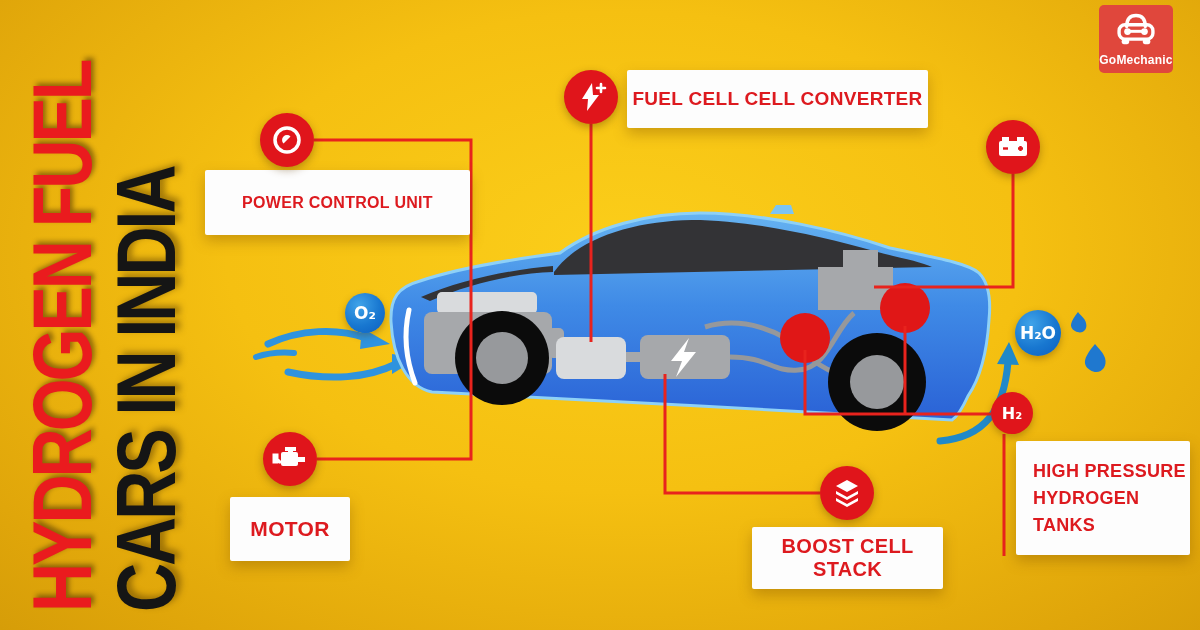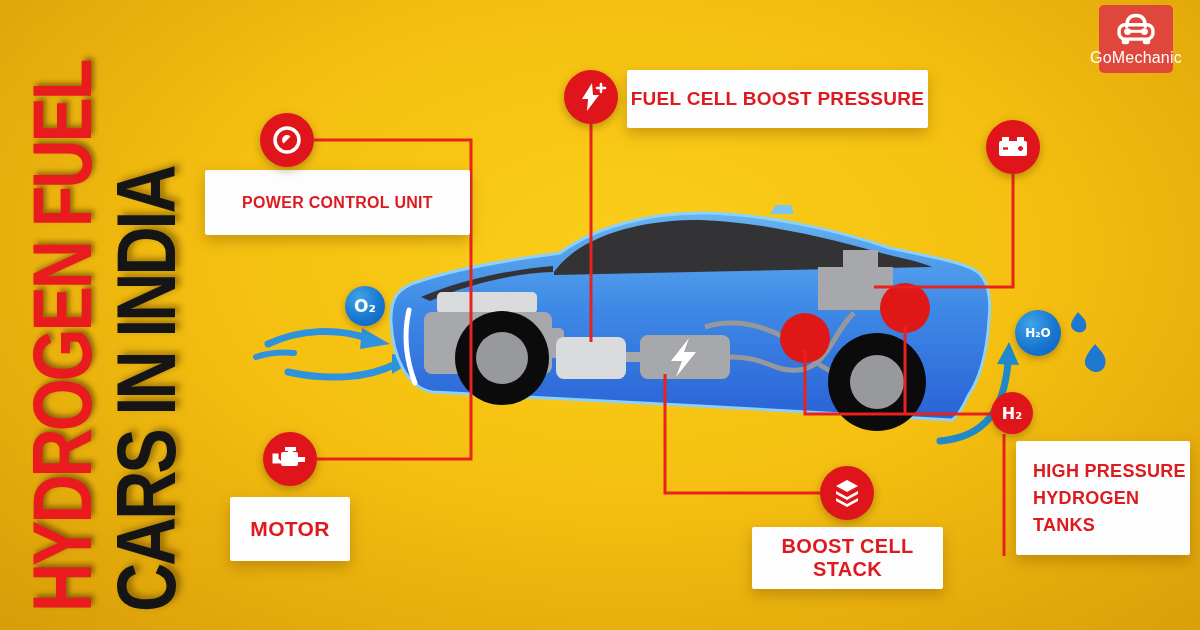--- a/index.html
+++ b/index.html
@@ -17,21 +17,21 @@
   .title-red{ left:20px; top:612px; color:#ea1b1e; text-shadow:3px 3px 5px rgba(40,20,0,.45); }
   .title-black{ left:104px; top:612px; color:#151515; text-shadow:3px 4px 6px rgba(90,60,0,.5); }
 
   
   .logo{
     position:absolute; left:1099px; top:5px; width:74px; height:68px;
     background:#e0473c; border-radius:5px; display:flex; flex-direction:column;
     align-items:center; justify-content:flex-end; padding-bottom:6px; box-sizing:border-box;
   }
   .logo svg{ position:absolute; top:7px; left:15px; }
-  .logo-text{ color:#fff; font-weight:normal; font-size:16px; letter-spacing:.2px; }
+  .logo-text{ color:#fff; font-weight:bold; font-size:12px; letter-spacing:.2px; }
 
   
   .label-box{
     position:absolute; background:#fdfdfd; border-radius:2px;
     box-shadow:0 6px 14px rgba(120,75,0,.35);
     display:flex; align-items:center; justify-content:center;
     color:#dd1a1f; font-weight:bold; letter-spacing:.3px; text-align:center;
   }
   .lb-pcu   { left:205px; top:170px; width:265px; height:65px; font-size:16px; }
   .lb-fcbc  { left:627px; top:70px;  width:301px; height:58px; font-size:19px; }
@@ -54,22 +54,22 @@
   .ic-stack { left:820px; top:466px; }
 
   
   .mol{
     position:absolute; border-radius:50%; color:#fff; font-weight:bold;
     display:flex; align-items:center; justify-content:center;
     font-family:"DejaVu Sans", sans-serif;
     box-shadow:0 3px 7px rgba(90,55,0,.35);
   }
   .mol-blue{ background:radial-gradient(circle at 35% 30%, #3fa3e9 0%, #1877d0 55%, #0b5ec0 100%); }
-  .mol-o2 { left:345px; top:286px; width:40px; height:40px; font-size:17px; }
-  .mol-h2o{ left:1015px;top:310px; width:46px; height:46px; font-size:12px; }
+  .mol-o2 { left:345px; top:293px; width:40px; height:40px; font-size:17px; }
+  .mol-h2o{ left:1015px;top:310px; width:46px; height:46px; font-size:17px; }
   .mol-h2 { left:991px; top:392px; width:42px; height:42px; font-size:16px; background:#e0151b; }
 
   .overlay{ position:absolute; left:0; top:0; }
 </style>
 </head>
 <body>
 
 <div class="canvas">
 
   <svg class="overlay" width="1200" height="630" viewBox="0 0 1200 630">
@@ -156,21 +156,21 @@
       <rect x="16" y="21" width="20" height="3.5" fill="#fff"></rect>
       <circle cx="16" cy="23" r="4" fill="#fff"></circle>
       <circle cx="36" cy="23" r="4" fill="#fff"></circle>
       <rect x="9" y="32" width="9" height="6" rx="2.5" fill="#fff"></rect>
       <rect x="34" y="32" width="9" height="6" rx="2.5" fill="#fff"></rect>
     </svg>
     <span class="logo-text">GoMechanic</span>
   </div>
 
   <div class="label-box lb-pcu">POWER CONTROL UNIT</div>
-  <div class="label-box lb-fcbc">FUEL CELL BOOST PRESSURE</div>
+  <div class="label-box lb-fcbc">FUEL CELL CELL CONVERTER</div>
   <div class="label-box lb-motor">MOTOR</div>
   <div class="label-box lb-fcs">BOOST CELL STACK</div>
   <div class="label-box lb-hpht">HIGH PRESSURE HYDROGEN TANKS</div>
 
   <div class="picon ic-gauge">
     <svg width="34" height="34" viewBox="-17 -17 34 34">
       <circle r="12" stroke="#fff" stroke-width="3.5" fill="none"></circle>
       <path d="M 3.5,-3.5 A 4.8,4.8 0 1,0 -3.5,3.5 L -10,10 Z" fill="#fff"></path>
     </svg>
   </div>

